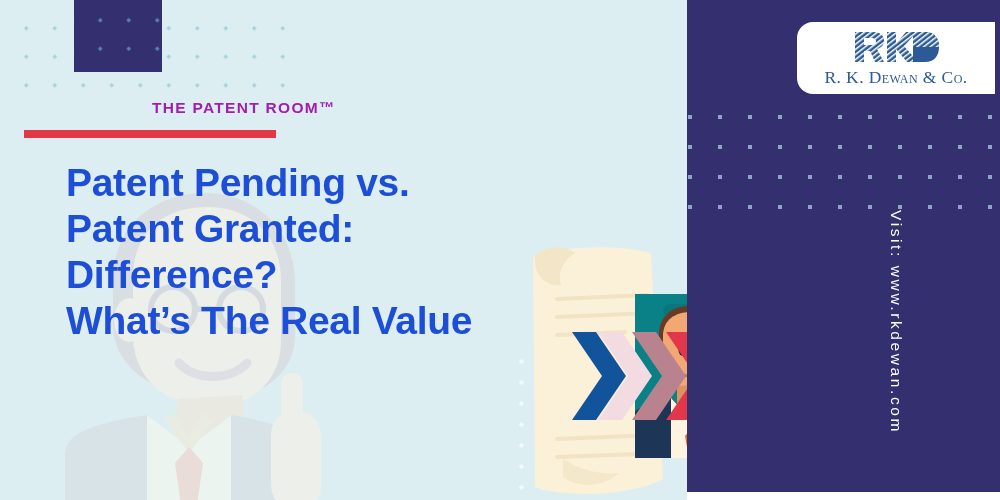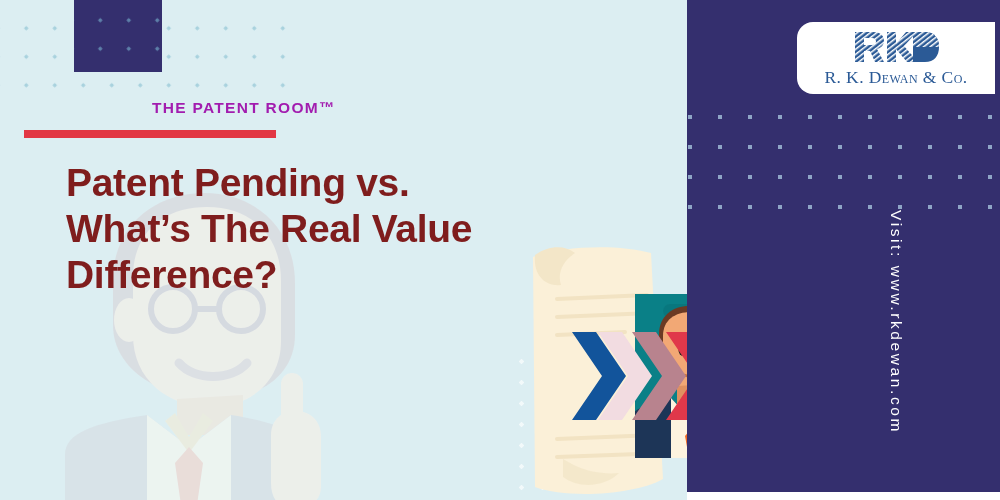--- a/index.html
+++ b/index.html
@@ -79,21 +79,21 @@
   .eyebrow{
     position:absolute;left:152px;top:99px;
     font-size:15.5px;font-weight:bold;letter-spacing:1.3px;
     color:#a21caf;white-space:nowrap;
   }
   .rule{position:absolute;left:24px;top:130px;width:252px;height:8px;background:#e23744;}
 
   
   .headline{
     position:absolute;left:66px;top:160px;width:620px;
-    color:#7f1d1d;font-size:39px;line-height:46px;font-weight:bold;
+    color:#1d4ed8;font-size:39px;line-height:46px;font-weight:bold;
     letter-spacing:-.3px;
   }
   .headline div{white-space:nowrap;}
 
   
   .scroll-doc{position:absolute;left:505px;top:243px;width:175px;height:257px;}
 
   
   .chevrons{position:absolute;left:570px;top:330px;width:130px;height:92px;}
 
@@ -146,22 +146,23 @@
     </g>
   </svg>
 
   <div class="dots-center"></div>
 
   <div class="eyebrow">THE PATENT ROOM™</div>
   <div class="rule"></div>
 
   <div class="headline">
     <div>Patent Pending vs.</div>
+    <div>Patent Granted:</div>
+    <div>Difference?</div>
     <div>What’s The Real Value</div>
-    <div>Difference?</div>
   </div>
 
   <svg class="scroll-doc" viewBox="0 0 175 257">
     <path d="M28 14 C52 4 110 0 146 10 L158 236 C130 252 62 256 30 244 Z" fill="#fbf0d8"></path>
     <path d="M30 12 C44 2 60 2 70 10 C58 18 52 30 56 42 C42 44 28 34 30 12 Z" fill="#f3e6c8"></path>
     <g stroke="#f2e3c3" stroke-width="4" stroke-linecap="round">
       <path d="M52 56 L142 52"></path>
       <path d="M52 74 L146 70"></path>
       <path d="M52 92 L120 89"></path>
       <path d="M52 196 L150 192"></path>

